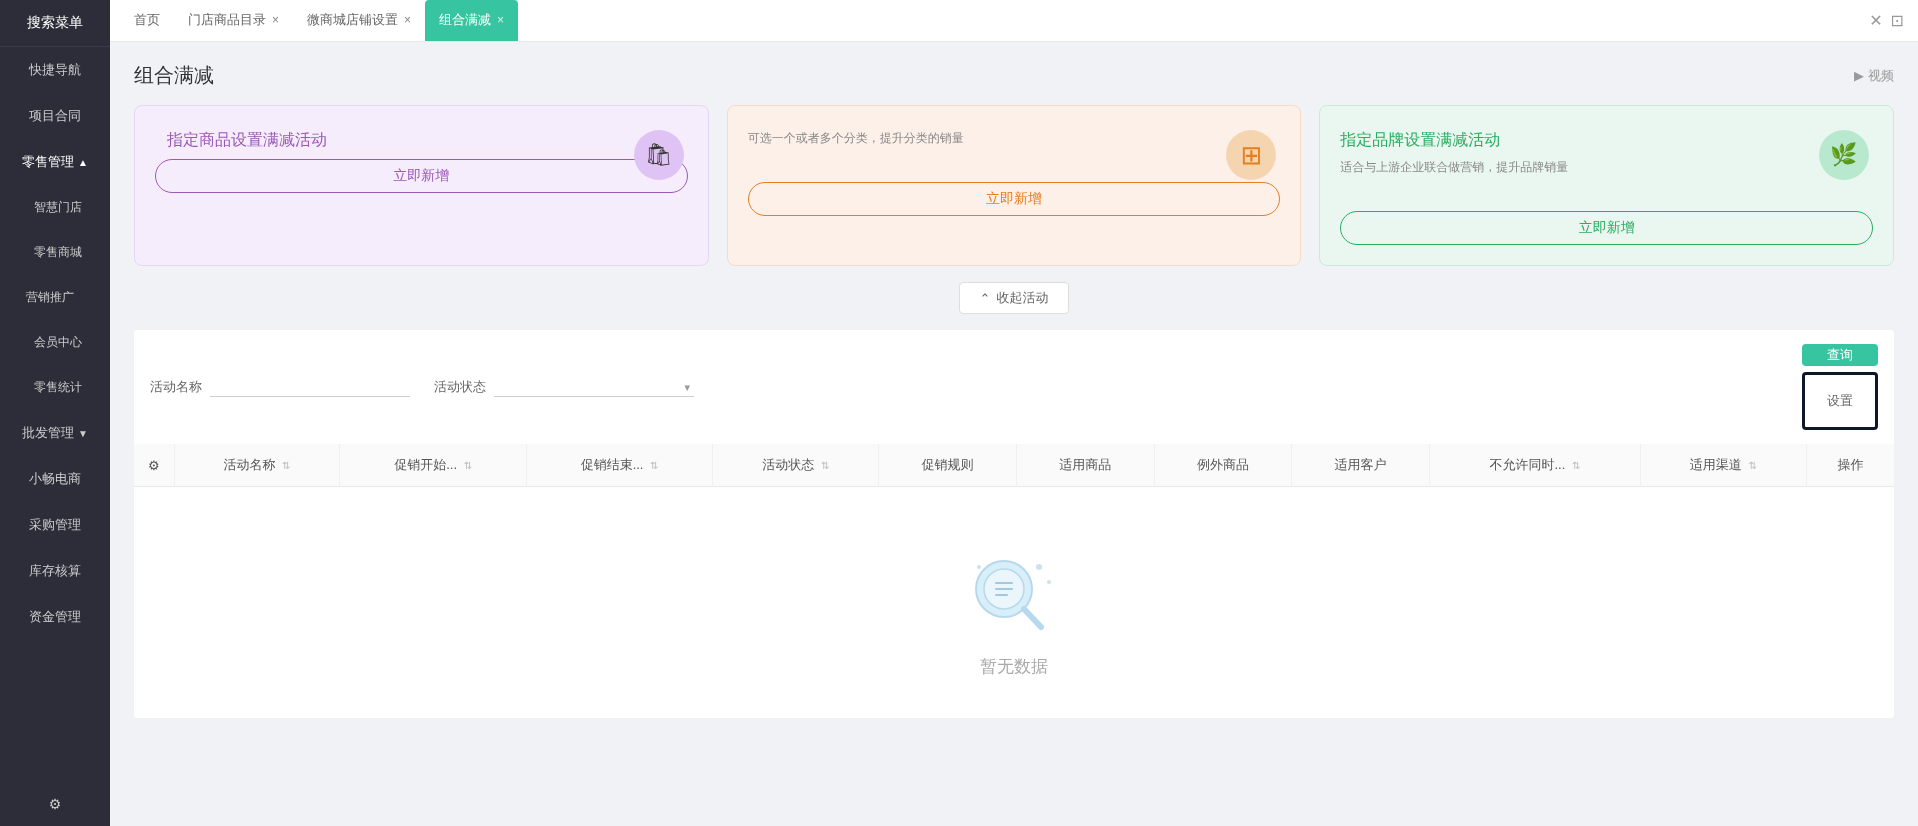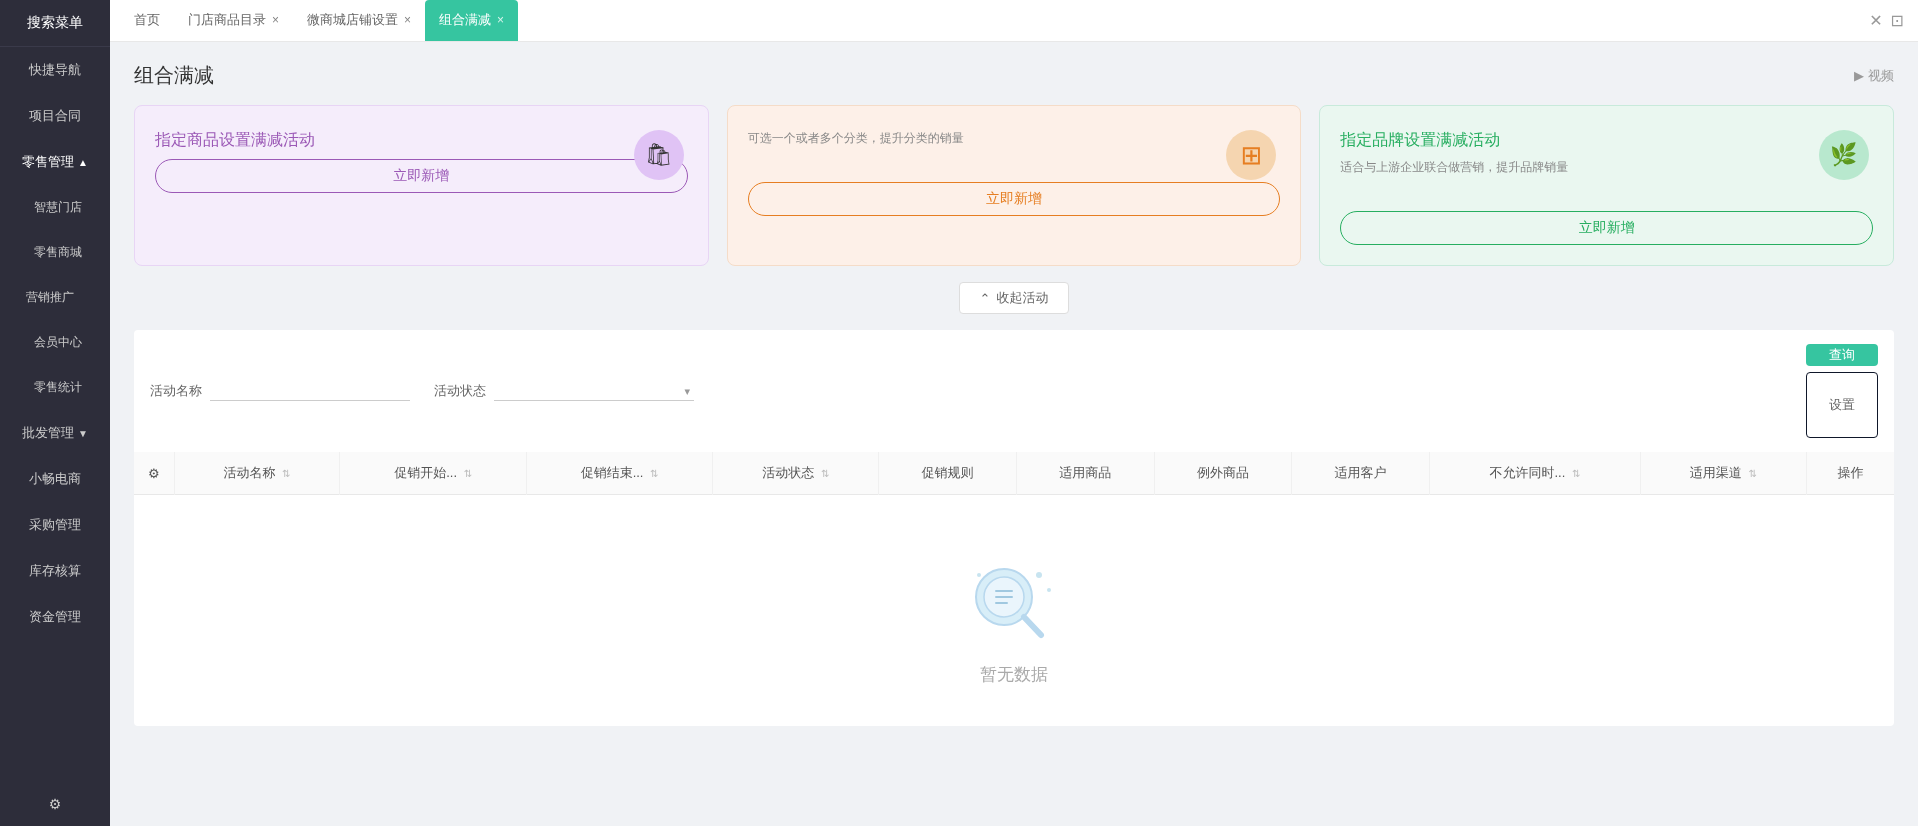--- a/index.html
+++ b/index.html
@@ -138,21 +138,21 @@
     }
     .promo-card.purple { background: #f5edfb; border: 1px solid #e8d5f5; }
     .promo-card.orange { background: #fdf0e8; border: 1px solid #f5dcc8; }
     .promo-card.green  { background: #eaf7f0; border: 1px solid #c8eadb; }
 
     .card-title {
       font-size: 16px;
       font-weight: 500;
       margin-bottom: 8px;
     }
-    .promo-card.purple .card-title { color: #9b59b6; }
+    .promo-card.purple .card-title { color: #9b59b6; margin-left: 12px; }
     .promo-card.orange .card-title { color: #e67e22; }
     .promo-card.green  .card-title { color: #27ae60; }
 
     .card-desc {
       font-size: 12px;
       color: #888;
       margin-bottom: 20px;
       min-height: 32px;
     }
     .card-icon {
@@ -258,23 +258,23 @@
       color: #fff;
       border: none;
       border-radius: 4px;
       padding: 2px 22px;
       font-size: 13px;
       cursor: pointer;
     }
     .btn-setting {
       background: #fff;
       color: #666;
-      border: 1px solid #0f172a;
+      border: 3px solid #0f172a;
       border-radius: 4px;
-      padding: 23px 22px;
+      padding: 17px 22px;
       font-size: 13px;
       cursor: pointer;
     }
     .filter-actions { display: flex; flex-direction: column; gap: 6px; }
 
     
     .table-wrapper {
       background: #fff;
       border-radius: 0 0 4px 4px;
       overflow: auto;

